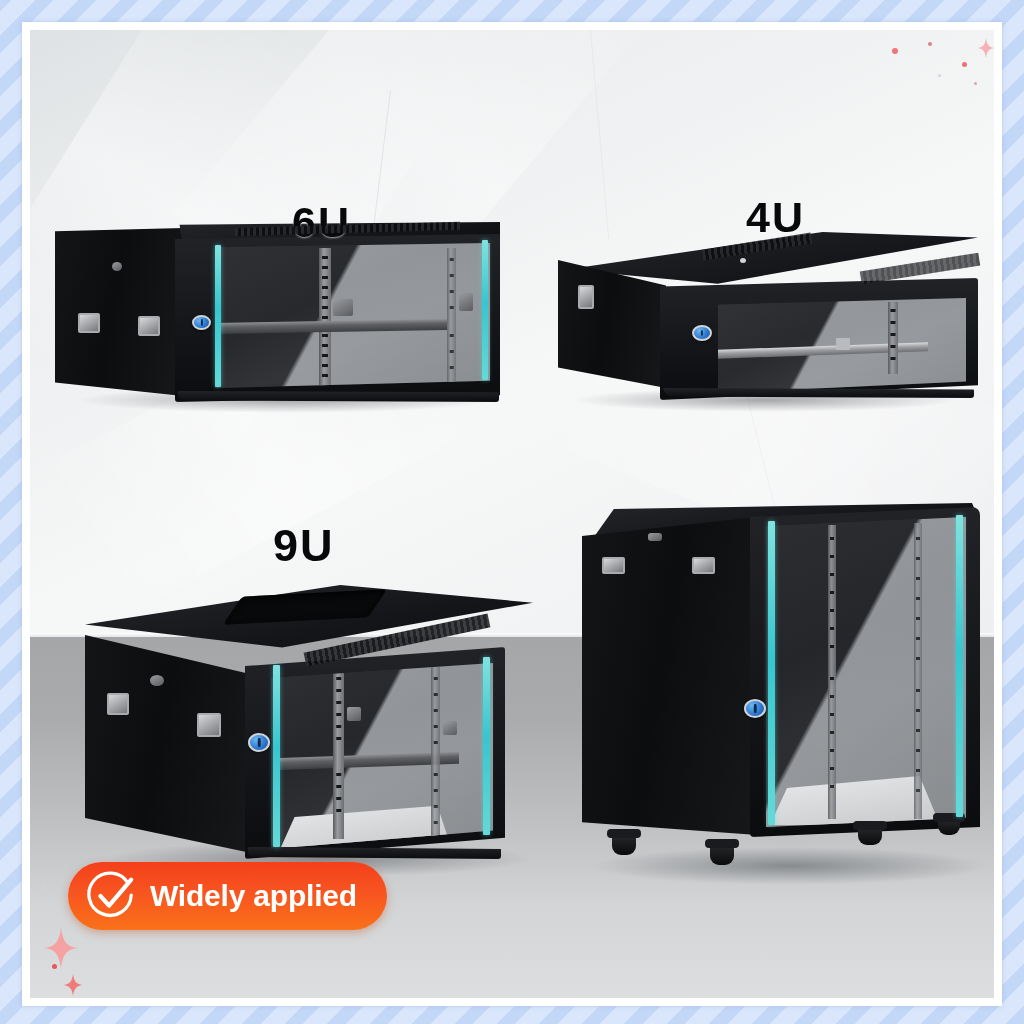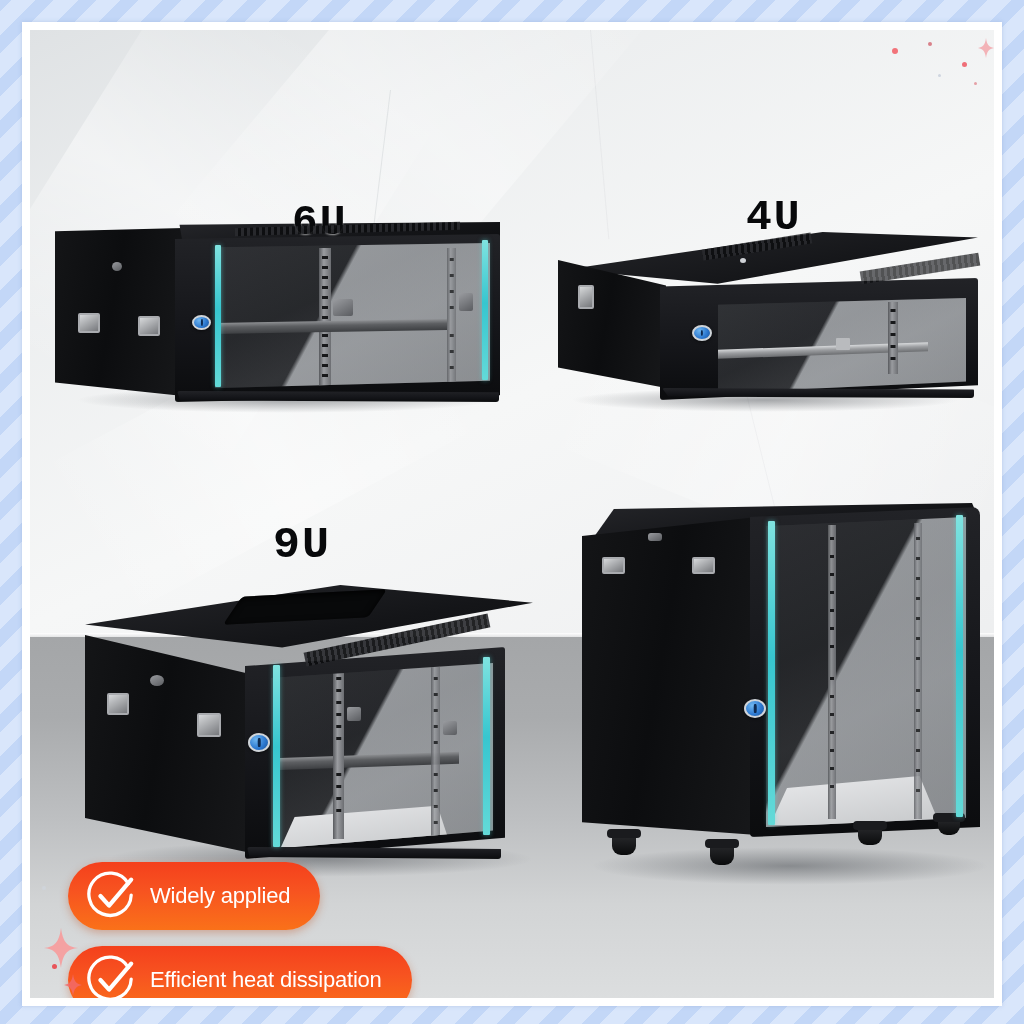--- a/index.html
+++ b/index.html
@@ -65,26 +65,26 @@
     background:linear-gradient(180deg,#f4401c 0%,#f75320 42%,#fa7119 100%);
     box-shadow:0 3px 8px rgba(190,70,20,.34);
     white-space:nowrap;
   }
   #pill-title{
     left:437px; top:38px; height:64px; padding:0 26px;
     font-size:31px; font-weight:bold; letter-spacing:-.3px;
   }
   #pill-wide{ left:38px; top:832px; height:68px; padding:0 30px 0 18px; }
   #pill-heat{ left:38px; top:916px; height:68px; padding:0 30px 0 18px; }
-  .pill-text{ font-size:22px; font-weight:normal; letter-spacing:-.2px;text-align:center; }
+  .pill-text{ font-size:30px; font-weight:bold; letter-spacing:-.2px;text-align:center; }
   .check-ico{ width:50px; height:50px; margin-right:14px; flex:0 0 auto; }
 
   
   .ulabel{
-    position:absolute; font-family:Liberation Mono, monospace;
+    position:absolute; font-family:Liberation Sans, sans-serif;
     font-weight:bold; color:#08090b; letter-spacing:2px;
     text-shadow:0 1px 2px rgba(255,255,255,.6);
   }
   #u6 { left:262px; top:168px; font-size:43px; }
   #u4 { left:716px; top:163px; font-size:43px; }
   #u9 { left:243px; top:490px; font-size:45px; }
   #u12{ left:696px; top:428px; font-size:49px; }
 
   
   .cab{ position:absolute; }
@@ -336,27 +336,20 @@
 
 
     <div class="pill" id="pill-wide">
       <svg class="check-ico" viewBox="0 0 52 52">
         <path d="M44 13 A22 22 0 1 0 47 25" fill="none" stroke="#ffffff" stroke-width="3.4" stroke-linecap="round"></path>
         <path d="M15 26 L24 36 L47 9" fill="none" stroke="#ffffff" stroke-width="4.4" stroke-linecap="round" stroke-linejoin="round"></path>
       </svg>
       <span class="pill-text">Widely applied</span>
     </div>
 
-    <div class="pill" id="pill-heat">
-      <svg class="check-ico" viewBox="0 0 52 52">
-        <path d="M44 13 A22 22 0 1 0 47 25" fill="none" stroke="#ffffff" stroke-width="3.4" stroke-linecap="round"></path>
-        <path d="M15 26 L24 36 L47 9" fill="none" stroke="#ffffff" stroke-width="4.4" stroke-linecap="round" stroke-linejoin="round"></path>
-      </svg>
-      <span class="pill-text">Efficient heat dissipation</span>
-    </div>
 
     <svg class="spark" style="left:14px;top:898px;width:34px;height:40px;" viewBox="0 0 34 40">
       <path d="M17 0 C19 15 24 19 34 20 C24 21 19 25 17 40 C15 25 10 21 0 20 C10 19 15 15 17 0 Z" fill="#f79b9b" opacity=".9"></path>
     </svg>
     <svg class="spark" style="left:34px;top:944px;width:18px;height:22px;" viewBox="0 0 18 22">
       <path d="M9 0 C10 8 13 10 18 11 C13 12 10 14 9 22 C8 14 5 12 0 11 C5 10 8 8 9 0 Z" fill="#f26a6a" opacity=".85"></path>
     </svg>
     <div class="dot" style="left:22px;top:934px;width:5px;height:5px;background:#e8555a;"></div>
 
     <div class="dot" style="left:12px;top:856px;width:4px;height:4px;background:#cfd4da;"></div>

